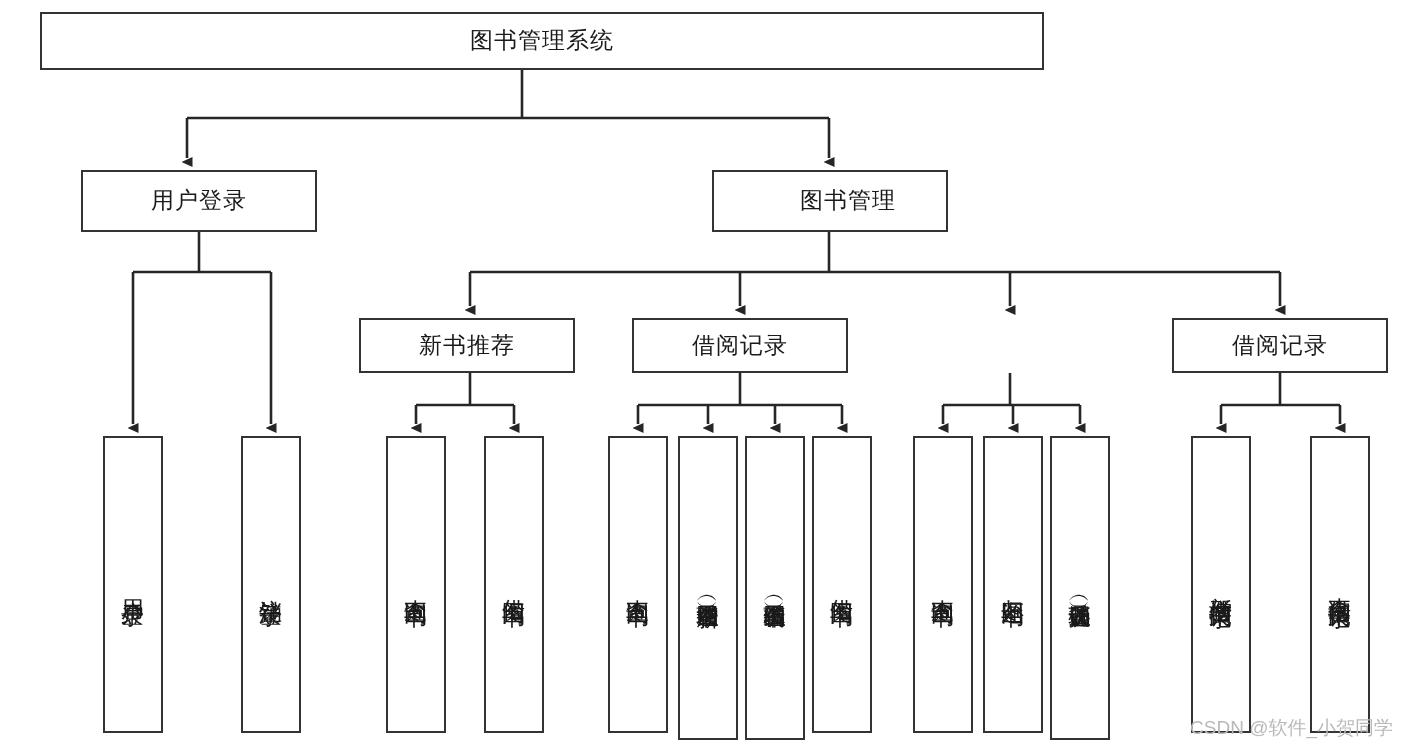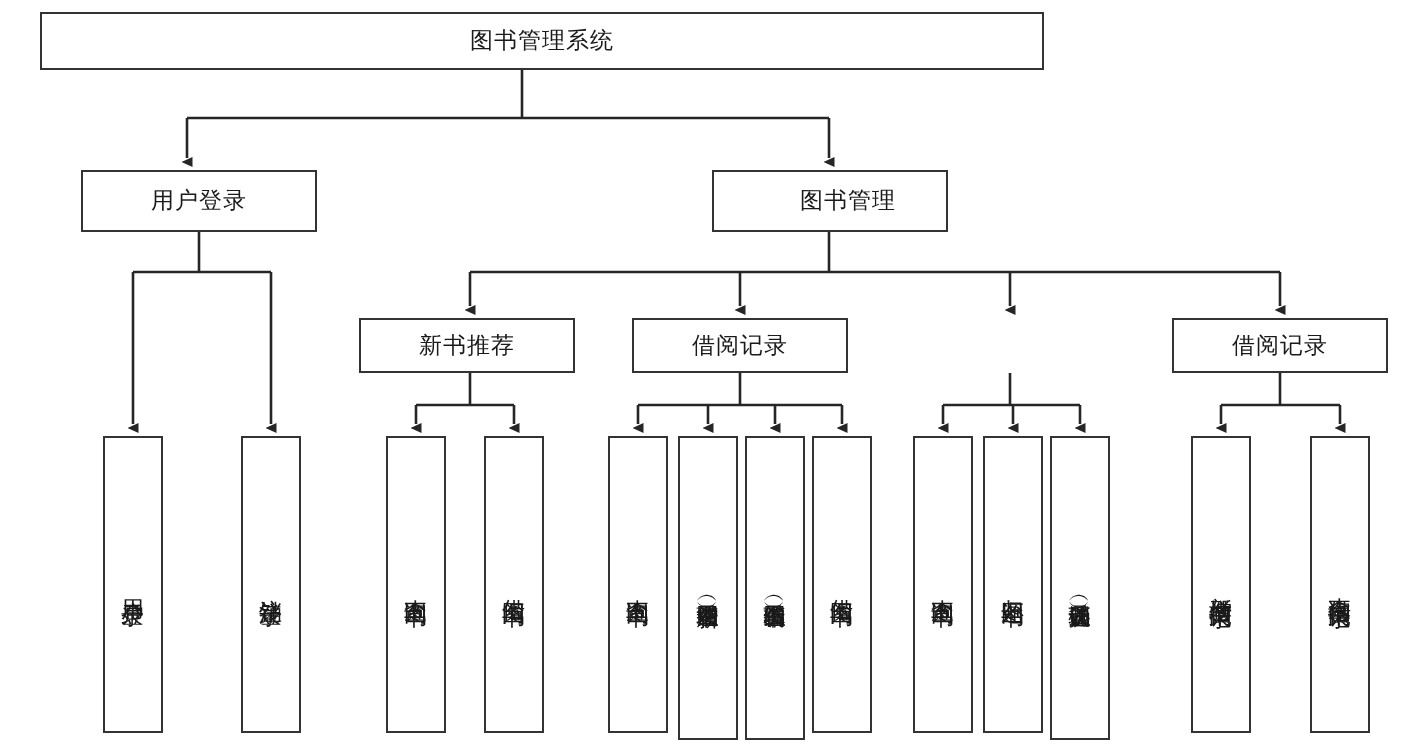--- a/index.html
+++ b/index.html
@@ -175,14 +175,15 @@
     <span class="vlabel">确认归还（管理员）</span>
   </div>
 
   <div class="node vert" style="left:1191px; top:436px; width:60px; height:297px;">
     <span class="vlabel">新增借阅记录</span>
   </div>
   <div class="node vert" style="left:1310px; top:436px; width:60px; height:297px;">
     <span class="vlabel">查询借阅记录</span>
   </div>
 
+  <div class="watermark">CSDN @软件_小贺同学</div>
 
 </div>
 
 </body></html>

